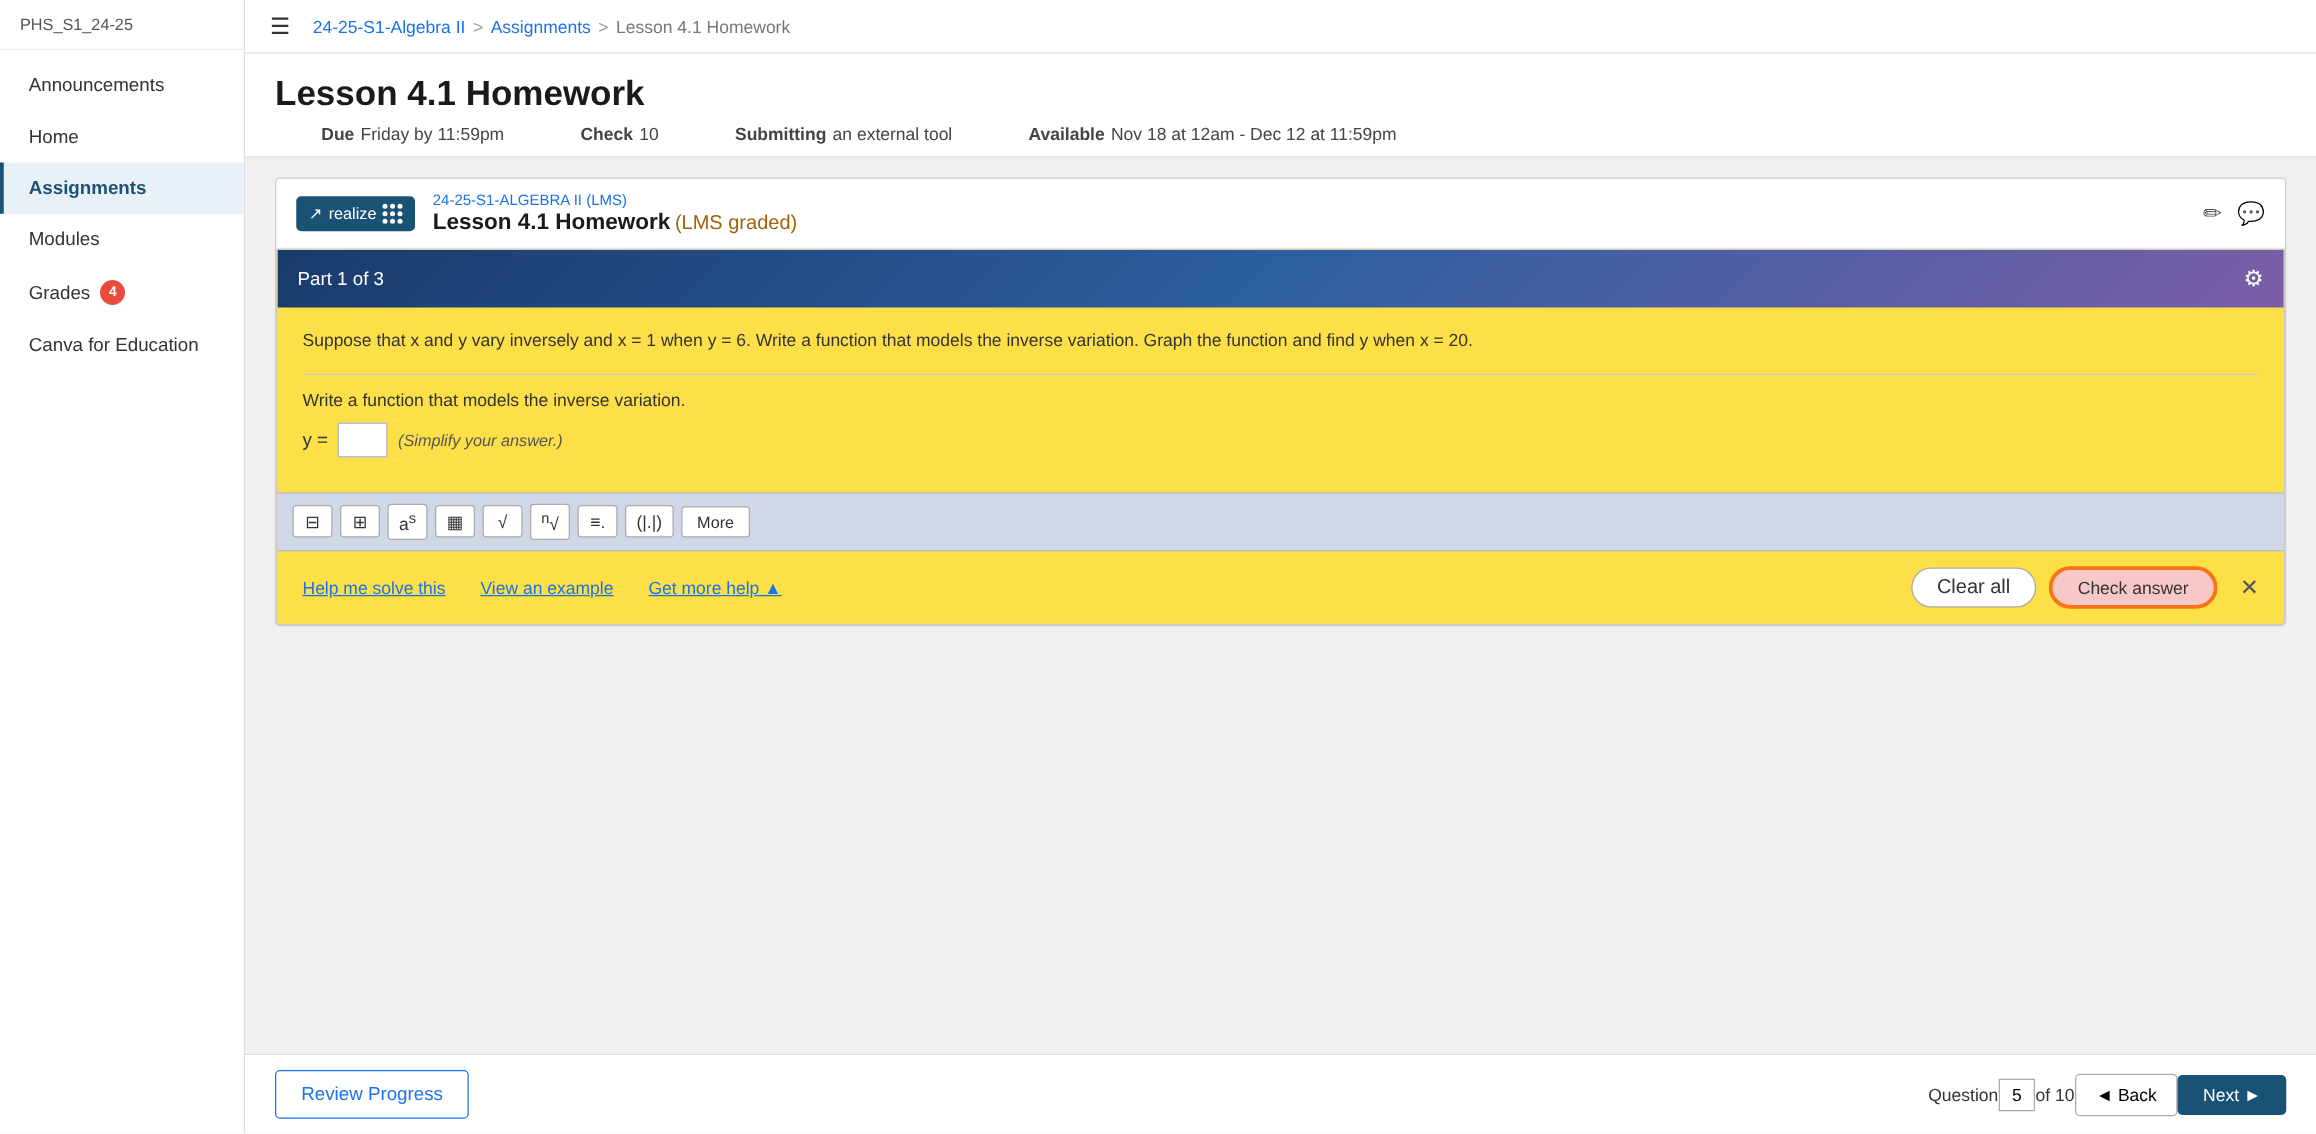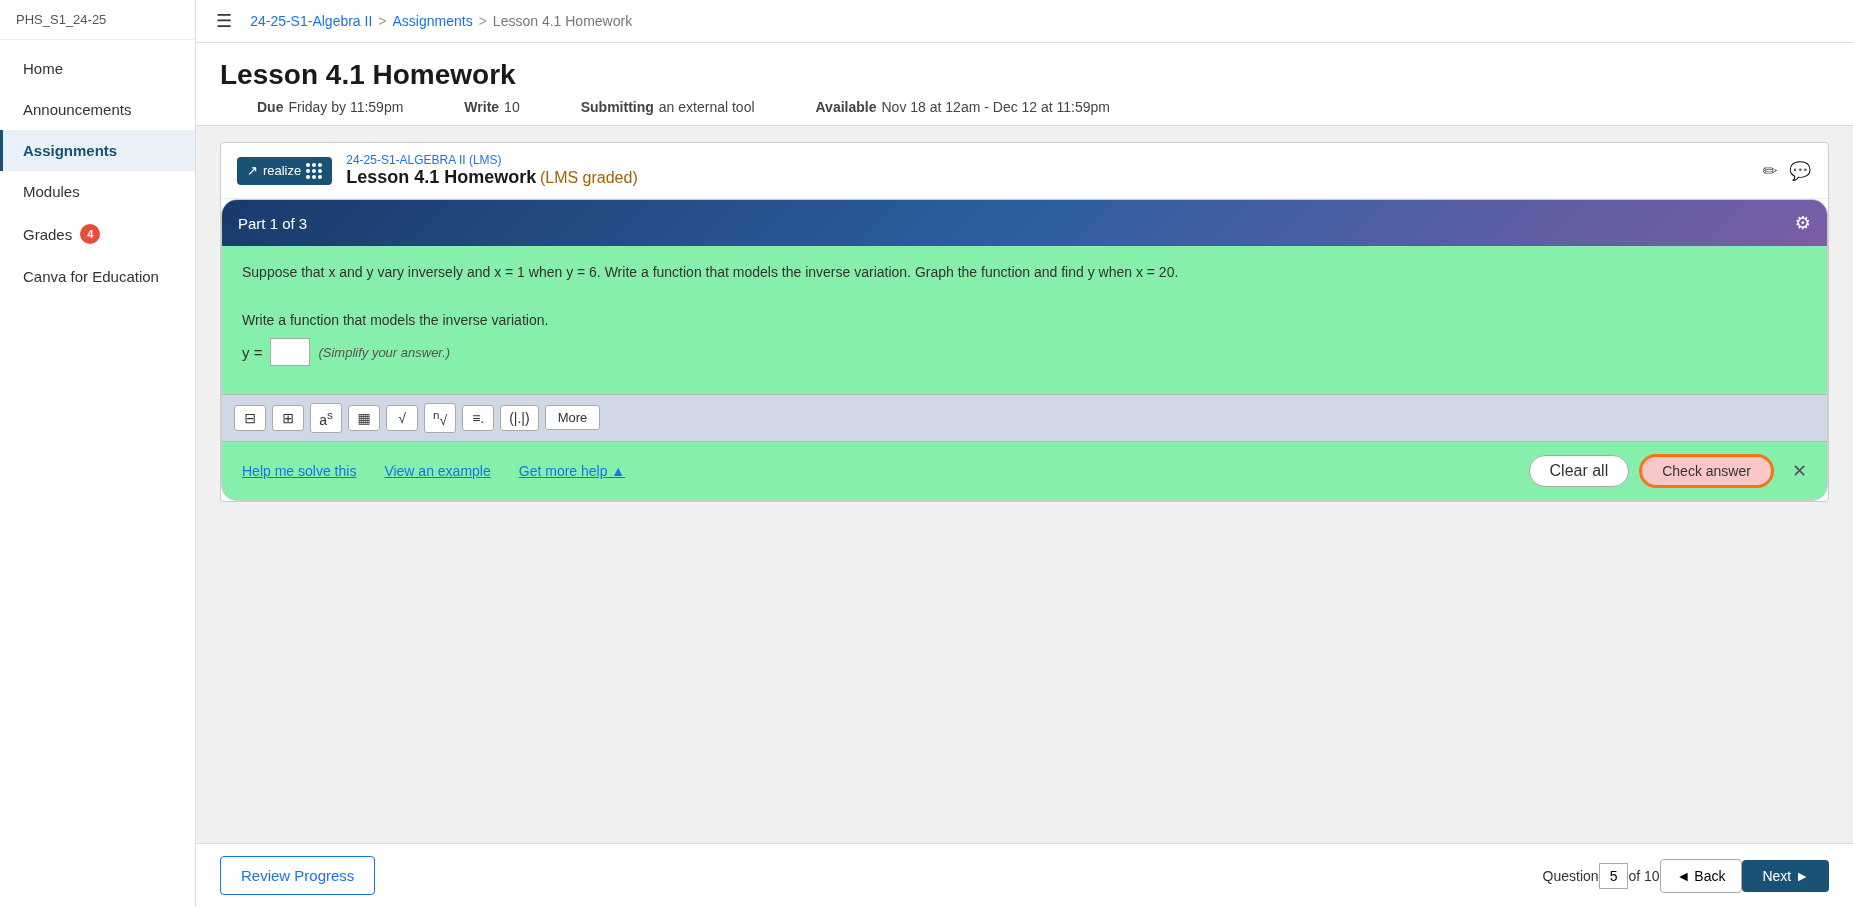--- a/index.html
+++ b/index.html
@@ -156,23 +156,23 @@
       display: block;
     }
     .savvas-info { font-size: 13px; }
     .savvas-course { color: #1a73e8; font-size: 12px; }
     .savvas-lesson { font-size: 18px; font-weight: bold; color: #1a1a1a; }
     .savvas-graded { color: #a16207; font-size: 16px; }
     .savvas-icons { display: flex; gap: 12px; color: #555; font-size: 18px; cursor: pointer; }
 
     
     .question-card {
-      background: #86efac;
+      background: #fde047;
       border: 1px solid #ccc;
-      border-radius: 16px;
+      border-radius: 0;
       overflow: hidden;
     }
     .question-header {
       background: linear-gradient(135deg, #1a3a6b 0%, #2d5fa0 50%, #7b5ea7 100%);
       padding: 12px 16px;
       color: #fff;
       font-size: 15px;
       font-weight: 500;
       display: flex;
       justify-content: space-between;
@@ -330,24 +330,24 @@
 
     .relative { position: relative; }
   </style>
 </head>
 <body>
 
 <div class="sidebar">
   <div class="sidebar-logo">PHS_S1_24-25</div>
   <nav class="sidebar-nav">
     <div class="sidebar-item">
+      <span>Announcements</span>
+    </div>
+    <div class="sidebar-item">
       <span>Home</span>
-    </div>
-    <div class="sidebar-item">
-      <span>Announcements</span>
     </div>
     <div class="sidebar-item active">
       <span>Assignments</span>
     </div>
     <div class="sidebar-item">
       <span>Modules</span>
     </div>
     <div class="sidebar-item">
       <span>Grades</span>
       <span class="sidebar-badge">4</span>
@@ -370,21 +370,21 @@
   </div>
 
   <div class="assignment-header">
     <div class="assignment-title">Lesson 4.1 Homework</div>
     <div class="assignment-meta">
       <div class="meta-item">
         <span class="meta-label">Due</span>
         <span>Friday by 11:59pm</span>
       </div>
       <div class="meta-item">
-        <span class="meta-label">Write</span>
+        <span class="meta-label">Check</span>
         <span>10</span>
       </div>
       <div class="meta-item">
         <span class="meta-label">Submitting</span>
         <span>an external tool</span>
       </div>
       <div class="meta-item">
         <span class="meta-label">Available</span>
         <span>Nov 18 at 12am - Dec 12 at 11:59pm</span>
       </div>

